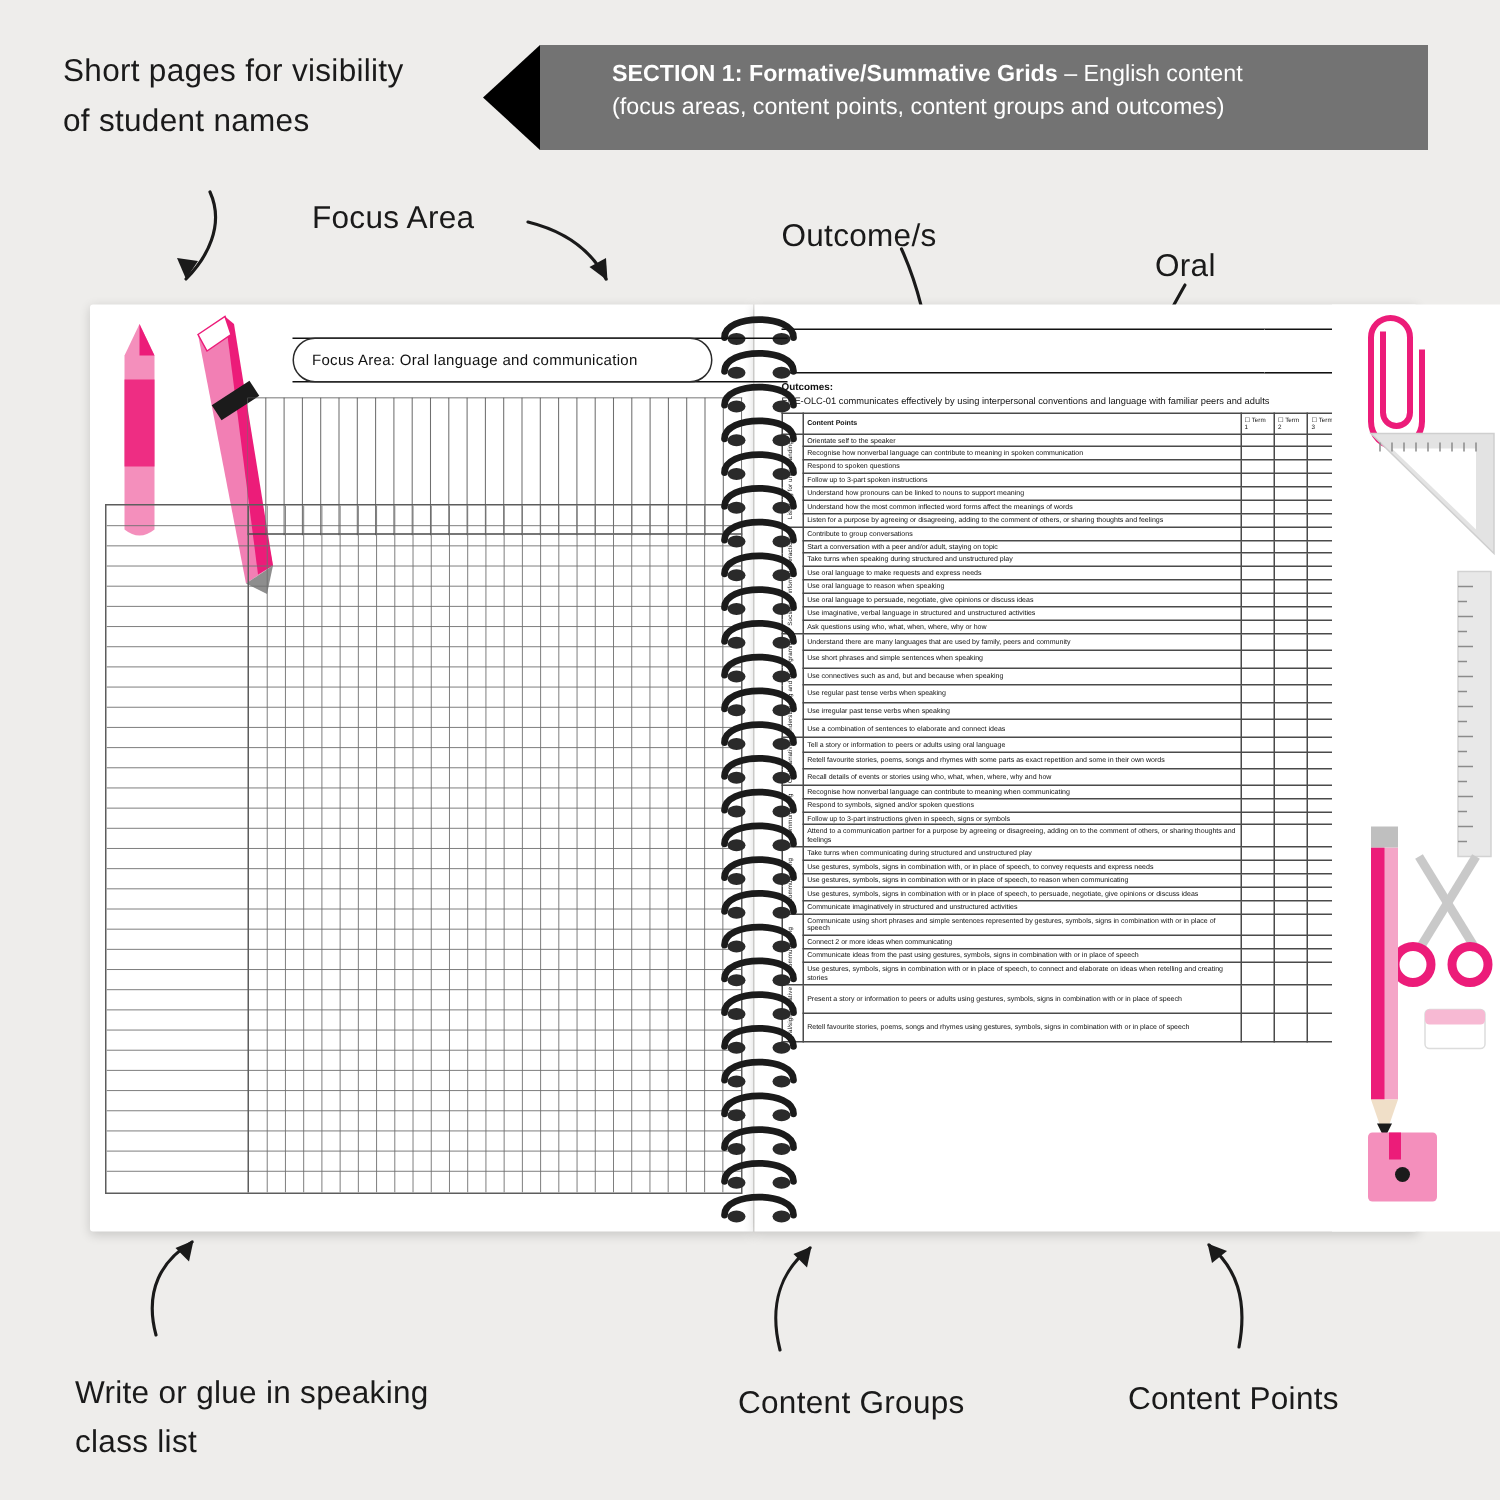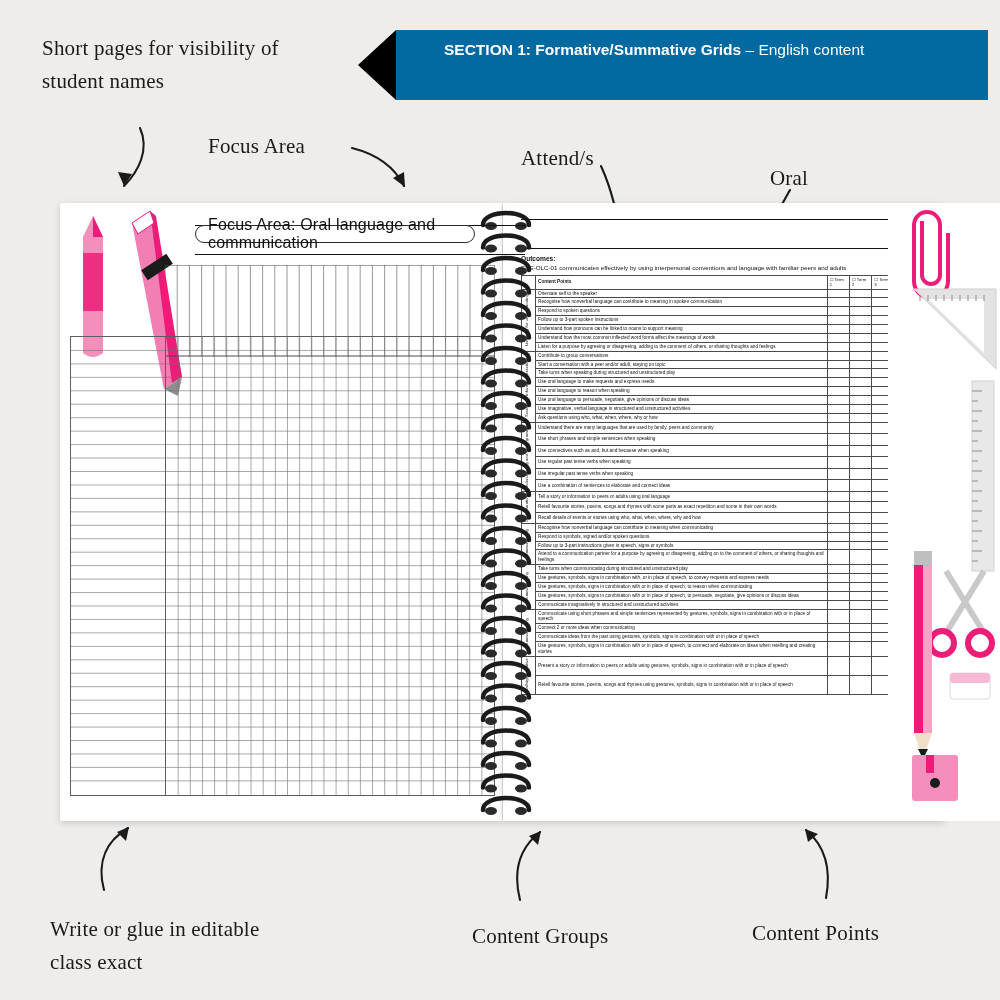--- a/index.html
+++ b/index.html
@@ -10,27 +10,26 @@
     font-family:"Liberation Sans", sans-serif;
     position:relative;
     overflow:hidden;
   }
   .annot {
     position:absolute;
     color:#1a1a1a;
     font-size:21px;
     line-height:1.55;
     letter-spacing:.2px;
-    font-family:Liberation Serif, serif;
   }
 
   
   .banner {
-    position:absolute; left:396px; top:30px; width:592px; height:70px;
-    background:#0369a1; color:#fff;
+    position:absolute; left:360px; top:30px; width:592px; height:70px;
+    background:#737373; color:#fff;
     padding:9px 14px 23px 48px;
     font-size:15.5px; line-height:1.45;
   }
   .banner:before{
     content:""; position:absolute; left:-38px; top:0;
     border-top:35px solid transparent;
     border-bottom:35px solid transparent;
     border-right:38px solid #000;
   }
   .banner .b1 { font-weight:bold; }
@@ -48,23 +47,23 @@
     box-shadow:0 2px 7px rgba(0,0,0,.16);
   }
   .page.left { left:0; width:442px; border-radius:2px 0 0 2px;}
   .page.right { left:443px; width:442px; border-radius:0 2px 2px 0;}
 
   
   .spiral { position:absolute; left:415px; top:-2px; width:62px; height:622px; }
 
   
   .focus-box {
-    position:absolute; left:135px; top:22px; width:280px; height:18px;
+    position:absolute; left:135px; top:22px; width:280px; height:30px;
     border:1.3px solid #2b2b2b; border-radius:15px; background:#fff;
-    font-size:16px; color:#111; display:flex; align-items:center; padding-left:12px;
+    font-size:10px; color:#111; display:flex; align-items:center; padding-left:12px;
     letter-spacing:.2px;
     z-index:4;
   }
   .focus-line {
     position:absolute; left:135px; top:22px; width:330px; height:30px;
     border-top:1.2px solid #111; border-bottom:1.2px solid #111;
     z-index:2;
   }
   .grid-top {
     position:absolute; left:105px; top:62px; width:330px; height:92px;
@@ -94,28 +93,29 @@
   td.hdr { font-size:5.4px; font-weight:bold; }
 
   
   .station { position:absolute; left:828px; top:0; width:117px; height:618px; overflow:hidden; background:#fff;}
 </style>
 </head>
 <body>
 
 <div class="annot" style="left:42px; top:32px; width:250px;">Short pages for visibility of student names</div>
 <div class="annot" style="left:208px; top:130px;">Focus Area</div>
-<div class="annot" style="left:521px; top:142px;">Attend/s</div>
+<div class="annot" style="left:521px; top:142px;">Outcome/s</div>
 <div class="annot" style="left:770px; top:162px;">Oral</div>
-<div class="annot" style="left:50px; top:913px; width:240px;">Write or glue in editable class exact</div>
-<div class="annot" style="left:472px; top:920px;">Content Groups</div>
+<div class="annot" style="left:50px; top:913px; width:240px;">Write or glue in speaking class list</div>
+<div class="annot" style="left:492px; top:920px;">Content Groups</div>
 <div class="annot" style="left:752px; top:917px;">Content Points</div>
 
 <div class="banner">
   <div class="b1"><span>SECTION 1: Formative/Summative Grids</span><span class="thin"> – English content</span></div>
+  <div style="font-weight:normal;">(focus areas, content points, content groups and outcomes)</div>
 </div>
 
 <svg class="arrows">
   <g fill="none" stroke="#1a1a1a" stroke-width="2.1" stroke-linecap="round">
     <path d="M140,128 C150,150 138,172 124,186"></path>
     <path d="M352,148 C380,155 396,170 404,186"></path>
     <path d="M601,166 C612,190 618,215 622,246"></path>
     <path d="M790,190 C776,215 764,236 756,262"></path>
     <path d="M104,890 C96,860 108,840 128,828"></path>
     <path d="M520,900 C512,868 522,846 540,832"></path>

